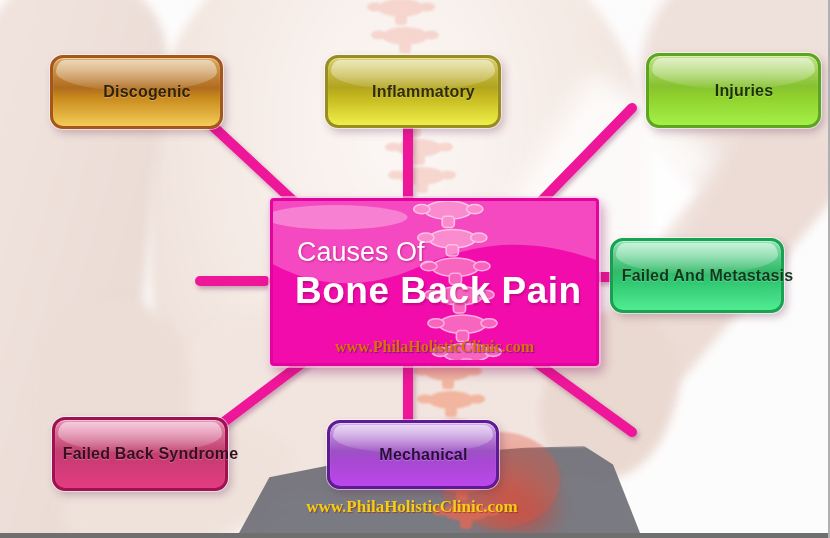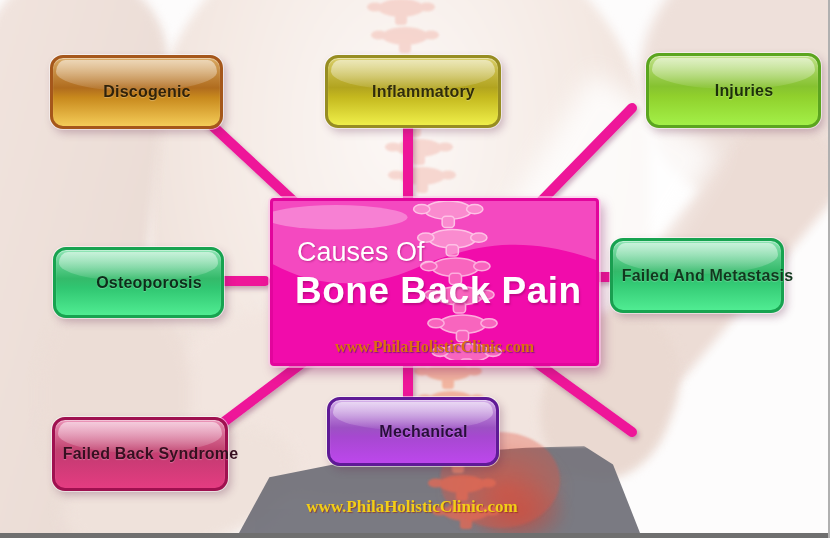--- a/index.html
+++ b/index.html
@@ -44,21 +44,21 @@
          border-radius:10px 10px 50% 50%/12px 12px 20px 20px;
          background:linear-gradient(180deg,rgba(255,255,255,.55),rgba(255,255,255,.06));}
   .node .label{position:relative;z-index:2;font-weight:700;font-size:16px;color:var(--tc);
                letter-spacing:.2px;text-shadow:0 1px 1px rgba(255,255,255,.25);white-space:nowrap;padding-left:21px;}
   .n-discogenic{left:50px;top:55px;width:167px;height:68px;}
   .n-inflammatory{left:325px;top:55px;width:170px;height:67px;text-align:center;}
   .n-injuries{left:608px;top:53px;width:169px;height:69px;margin-left:38px;}
   .n-osteoporosis{left:53px;top:247px;width:165px;height:65px;}
   .n-cancer{left:610px;top:238px;width:168px;height:69px;}
   .n-fbs{left:52px;top:417px;width:170px;height:68px;}
-  .n-mechanical{left:327px;top:397px;width:166px;height:63px;}
+  .n-mechanical{left:327px;top:420px;width:166px;height:63px;}
   .n-bone{left:608px;top:413px;width:169px;height:70px;}
   
   .center-box{position:absolute;left:252px;top:198px;width:323px;height:162px;z-index:3;
               border:3px solid var(--bc,#e2059c);border-radius:4px;background:var(--fill,#f10cab);
               overflow:hidden;box-shadow:0 0 0 2px rgba(255,200,235,.6),4px 6px 12px rgba(130,20,95,.4);margin-left:18px;}
   .center-gloss{position:absolute;inset:0;z-index:2;pointer-events:none;}
   .center-spine{position:absolute;inset:0;z-index:1;pointer-events:none;}
   .center-text{position:absolute;inset:0;z-index:3;}
   .center-title1{margin:36px 0 0 24px;font-size:27px;font-weight:400;color:#fff;
                  text-shadow:1px 1px 2px rgba(150,10,100,.5);}
@@ -149,24 +149,20 @@
     <span class="label">Discogenic</span>
   </div>
   <div class="node n-inflammatory" style="--bc: #978d22; --g1: #d8cd66; --g2: #b2a41f; --g3: #c4b81e; --g4: #efef4a; --tc: #302c0a;">
     <span class="sheen"></span>
     <span class="label">Inflammatory</span>
   </div>
   <div class="node n-injuries" style="--bc: #5ba51f; --g1: #bfe186; --g2: #86c230; --g3: #90d02c; --g4: #a3f048; --tc: #1d300a;">
     <span class="sheen"></span>
     <span class="label">Injuries</span>
   </div>
-  <div class="node n-osteoporosis" style="--bc: #17a350; --g1: #8ae4b2; --g2: #34ba6a; --g3: #30c671; --g4: #50ec92; --tc: #0e2c1a;">
-    <span class="sheen"></span>
-    <span class="label">Osteoporosis</span>
-  </div>
   <div class="node n-cancer" style="--bc: #17a350; --g1: #8ae4b2; --g2: #34ba6a; --g3: #30c671; --g4: #50ec92; --tc: #12381e;">
     <span class="sheen"></span>
     <span class="label">Failed And Metastasis</span>
   </div>
   <div class="node n-fbs" style="--bc: #9f1150; --g1: #ea90b5; --g2: #c24370; --g3: #c93b74; --g4: #e43c81; --tc: #360f20;">
     <span class="sheen"></span>
     <span class="label">Failed Back Syndrome</span>
   </div>
   <div class="node n-mechanical" style="--bc: #5f1a96; --g1: #d2ace8; --g2: #9c52c3; --g3: #a648d0; --g4: #bd47ec; --tc: #280e3a;">
     <span class="sheen"></span>

